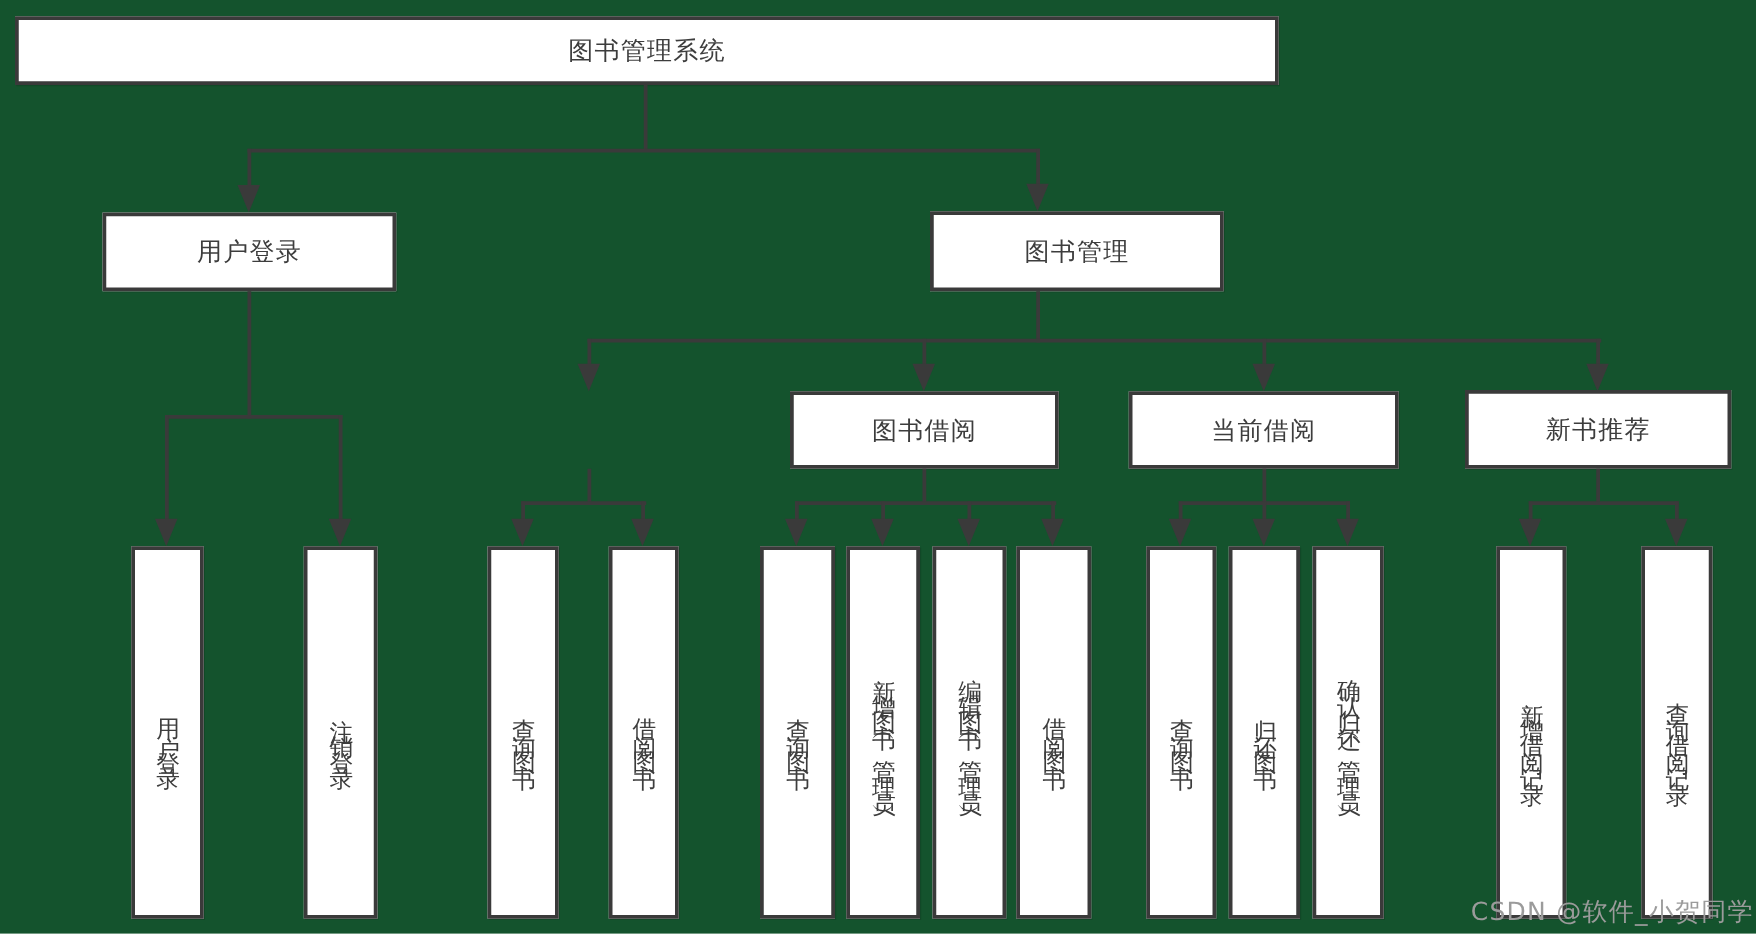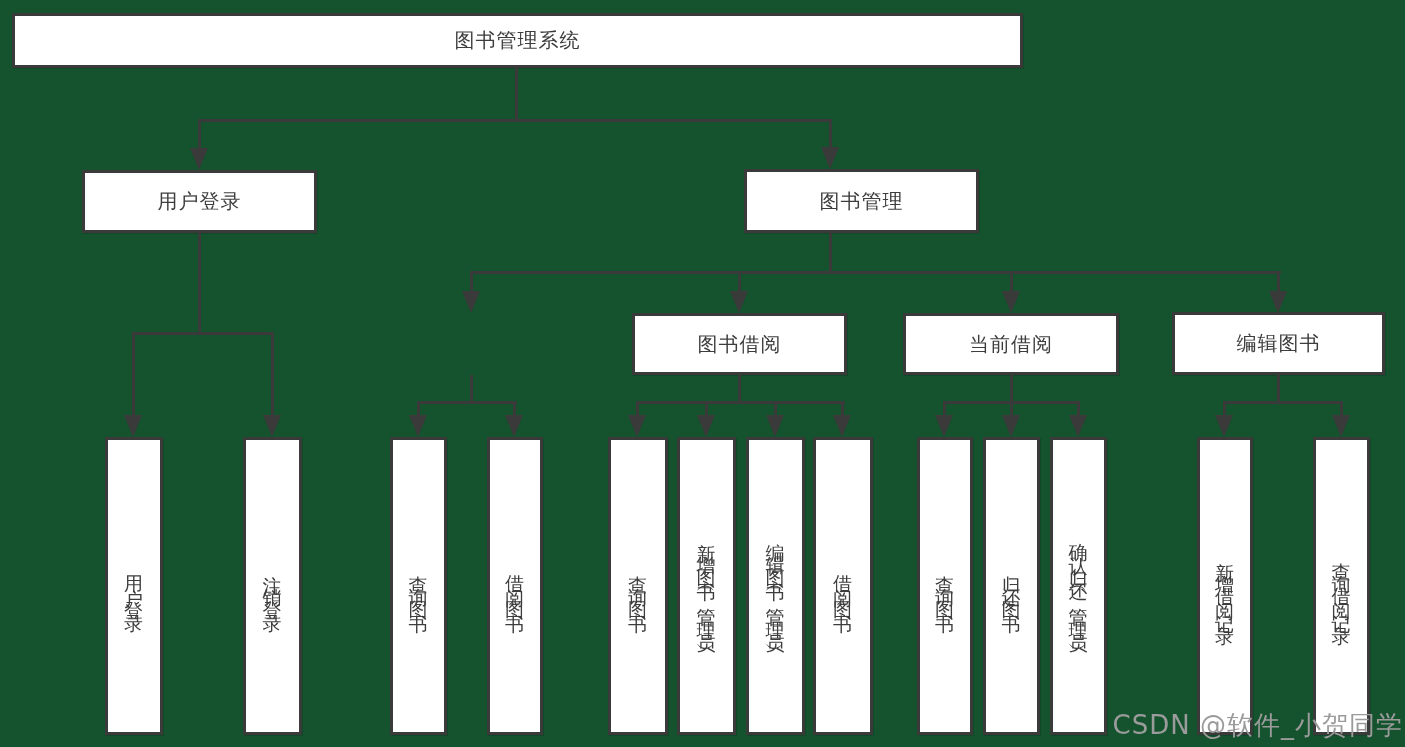--- a/index.html
+++ b/index.html
@@ -38,21 +38,21 @@
     position: absolute;
     width: 0; height: 0;
     border-left: 9px solid transparent;
     border-right: 9px solid transparent;
     border-top: 22px solid #3a3a3a;
   }
   #watermark {
     position: absolute;
     right: 2px;
     bottom: 4px;
-    font-size: 26px;
+    font-size: 20px;
     color: #9b9b9b;
     letter-spacing: 1px;
     z-index: 10;
     white-space: nowrap;
   }
 </style>
 </head>
 <body>
 
 <div id="canvas">
@@ -82,21 +82,21 @@
   <div class="ah" style="left:462px; top:291px;"></div>
   <div class="vl" style="left:738px; top:271px; height:22px;"></div>
   <div class="ah" style="left:730px; top:291px;"></div>
   <div class="vl" style="left:1010px; top:271px; height:22px;"></div>
   <div class="ah" style="left:1002px; top:291px;"></div>
   <div class="vl" style="left:1277px; top:271px; height:22px;"></div>
   <div class="ah" style="left:1269px; top:291px;"></div>
 
   <div class="box" style="left:632px; top:313px; width:215px; height:62px;">图书借阅</div>
   <div class="box" style="left:903px; top:313px; width:216px; height:62px;">当前借阅</div>
-  <div class="box" style="left:1172px; top:312px; width:213px; height:63px;">编辑图书</div>
+  <div class="box" style="left:1172px; top:312px; width:213px; height:63px;">新书推荐</div>
 
   <div class="vl" style="left:470px; top:375px; height:29px;"></div>
   <div class="hl" style="left:417px; top:401px; width:100px;"></div>
   <div class="vl" style="left:417px; top:401px; height:16px;"></div>
   <div class="ah" style="left:409px; top:415px;"></div>
   <div class="vl" style="left:513px; top:401px; height:16px;"></div>
   <div class="ah" style="left:505px; top:415px;"></div>
 
   <div class="vl" style="left:738px; top:375px; height:29px;"></div>
   <div class="hl" style="left:636px; top:401px; width:209px;"></div>

